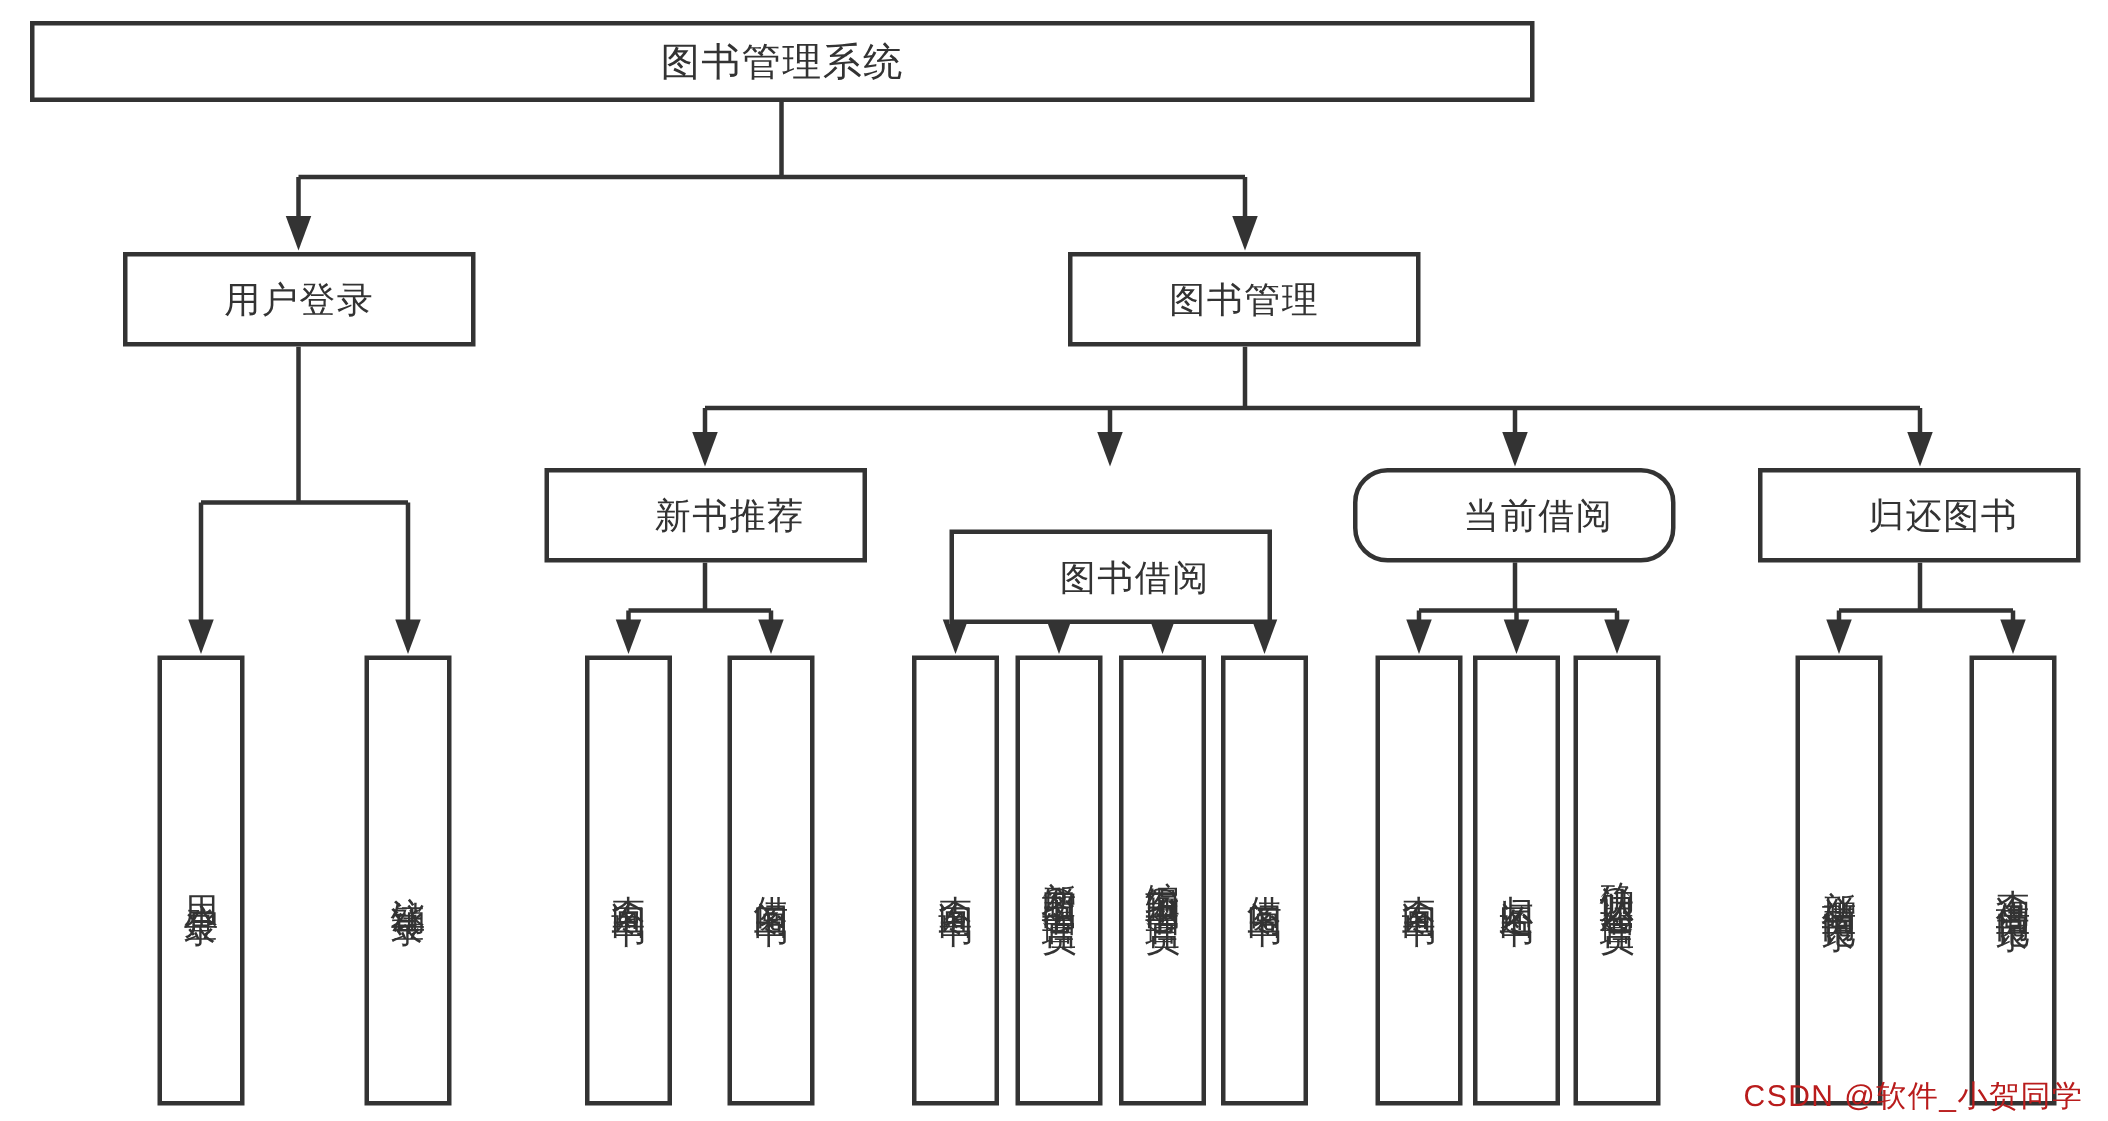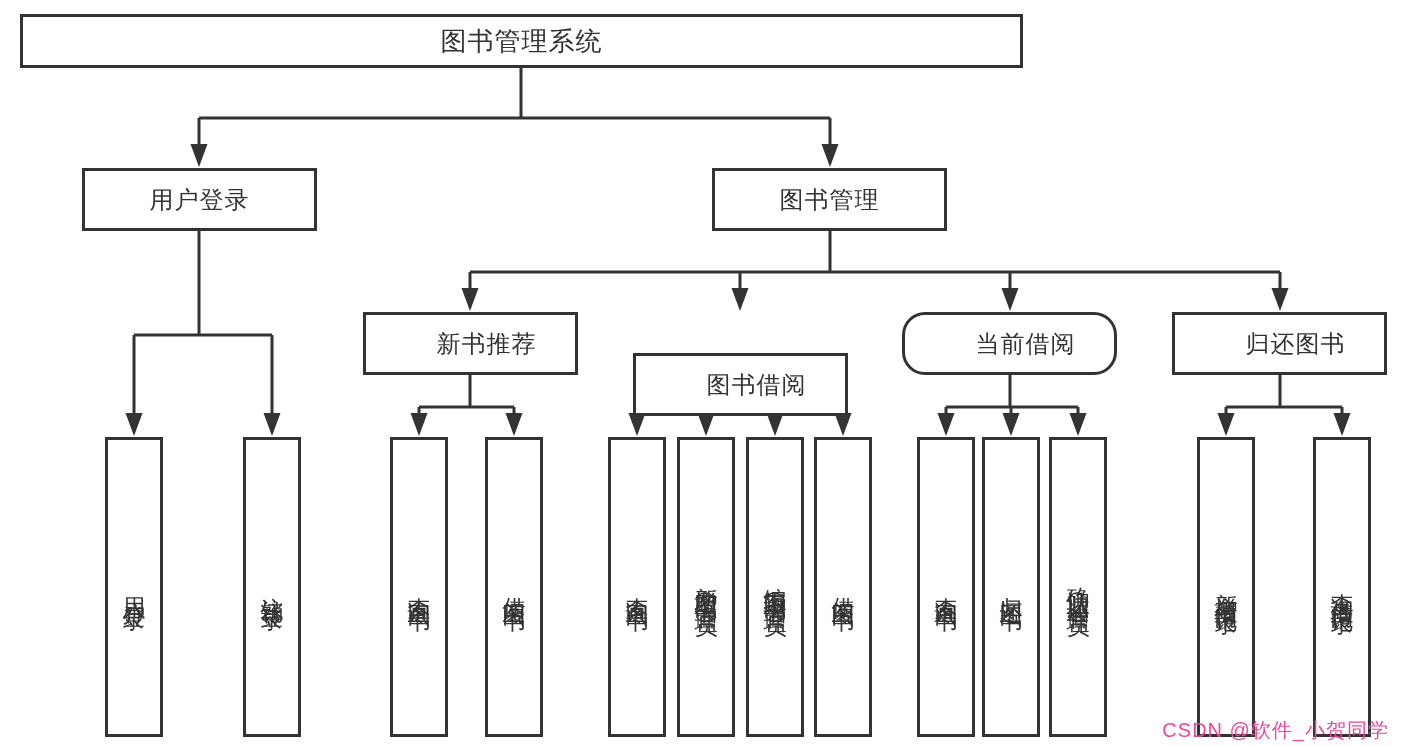--- a/index.html
+++ b/index.html
@@ -39,21 +39,21 @@
     font-size: 23px;
     letter-spacing: 4px;
     line-height: 1;
     white-space: nowrap;
   }
   .watermark {
     position: absolute;
     right: 16px;
     bottom: 3px;
     font-size: 20px;
-    color: #ec4899;
+    color: #b91c1c;
     letter-spacing: 1px;
     z-index: 2;
   }
 </style>
 </head>
 <body>
 
 <div id="stage">
 
   <svg id="wires" viewBox="0 0 1405 747" xmlns="http://www.w3.org/2000/svg">

